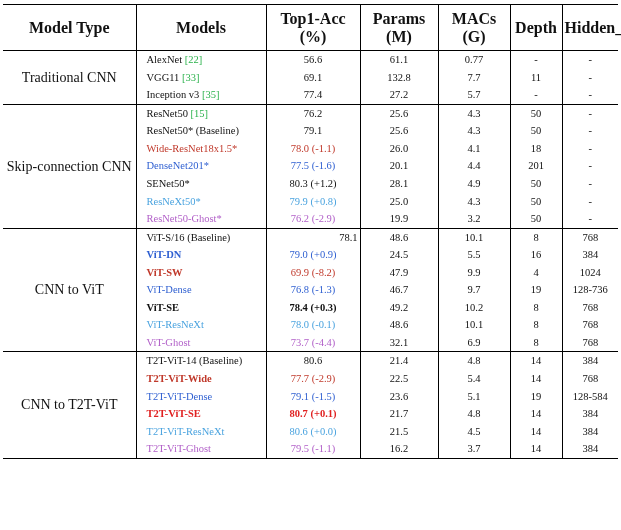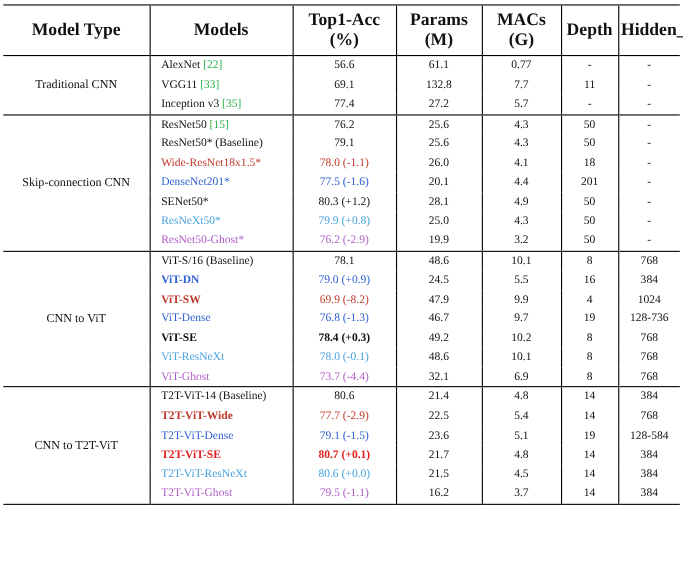--- a/index.html
+++ b/index.html
@@ -14,21 +14,21 @@
   col.c5{width:52px;}
   col.c6{width:56px;}
   th,td{font-size:10.5px;line-height:1.1;padding:3px 2px;text-align:center;vertical-align:middle;}
   th{font-size:16px;padding:5px 2px;}
   .vsep{border-left:1px solid #000;}
   .toprule{border-top:1.6px solid #000;}
   .midrule{border-bottom:1.1px solid #000;}
   .headrule{border-bottom:1.1px solid #000;}
   .bottomrule{border-bottom:1.6px solid #000;}
   td.model{text-align:left;padding-left:10px;}
-  td.group{font-size:11px;}
+  td.group{font-size:14px;}
   .cite{color:#2bb24c;}
   .wm{position:absolute;right:10px;bottom:6px;font-size:11px;color:#9aa0a6;font-family:"Liberation Sans",sans-serif;letter-spacing:.5px;}
   .wmlogo{display:inline-block;width:13px;height:13px;border-radius:2px;background:#c9ccd1;color:#fff;font-size:9px;line-height:13px;text-align:center;vertical-align:-2px;margin-right:3px;}
   #page{position:relative;width:621px;height:530px;}
 </style>
 </head>
 <body>
 
 <div id="page">
 <div id="tbl-wrap">
@@ -132,21 +132,21 @@
             <td class="model vsep midrule"><span style="color: rgb(177, 95, 200);">ResNet50-Ghost*</span></td>
             <td class="vsep midrule" style="color: rgb(177, 95, 200);">76.2 (-2.9)</td>
             <td class="vsep midrule">19.9</td>
             <td class="vsep midrule">3.2</td>
             <td class="vsep midrule">50</td>
             <td class="vsep midrule">-</td>
           </tr>
           <tr>
             <td class="group midrule" rowspan="7">CNN to ViT</td>
             <td class="model vsep"><span style="color: rgb(17, 17, 17);">ViT-S/16 (Baseline)</span></td>
-            <td class="vsep" style="color: rgb(17, 17, 17);">78.1</td>
+            <td class="vsep" style="color: rgb(17, 17, 17); text-align: right;">78.1</td>
             <td class="vsep">48.6</td>
             <td class="vsep">10.1</td>
             <td class="vsep">8</td>
             <td class="vsep">768</td>
           </tr>
           <tr>
             <td class="model vsep"><span style="color: rgb(46, 95, 209); font-weight: bold;">ViT-DN</span></td>
             <td class="vsep" style="color: rgb(46, 95, 209);">79.0 (+0.9)</td>
             <td class="vsep">24.5</td>
             <td class="vsep">5.5</td>

